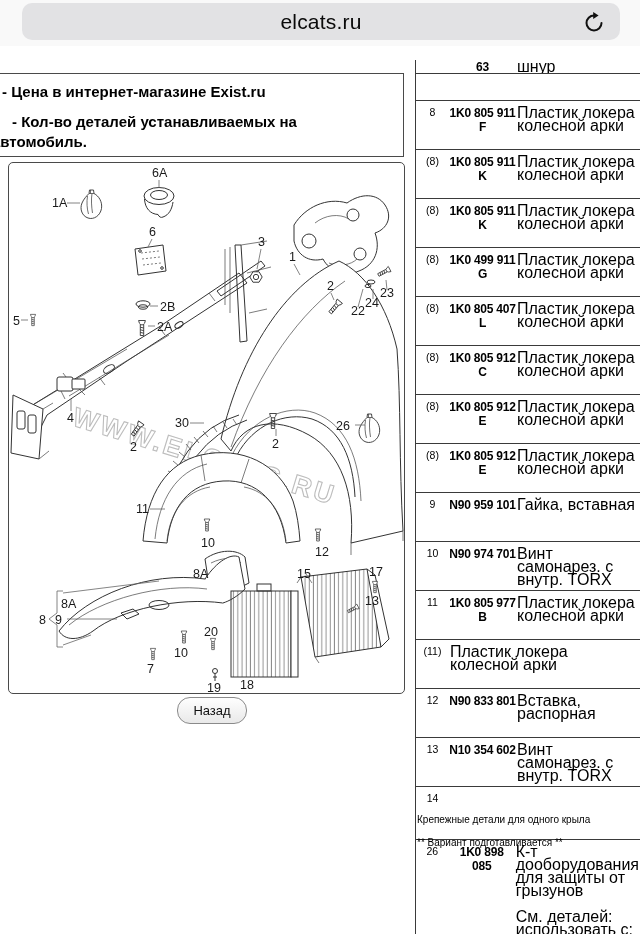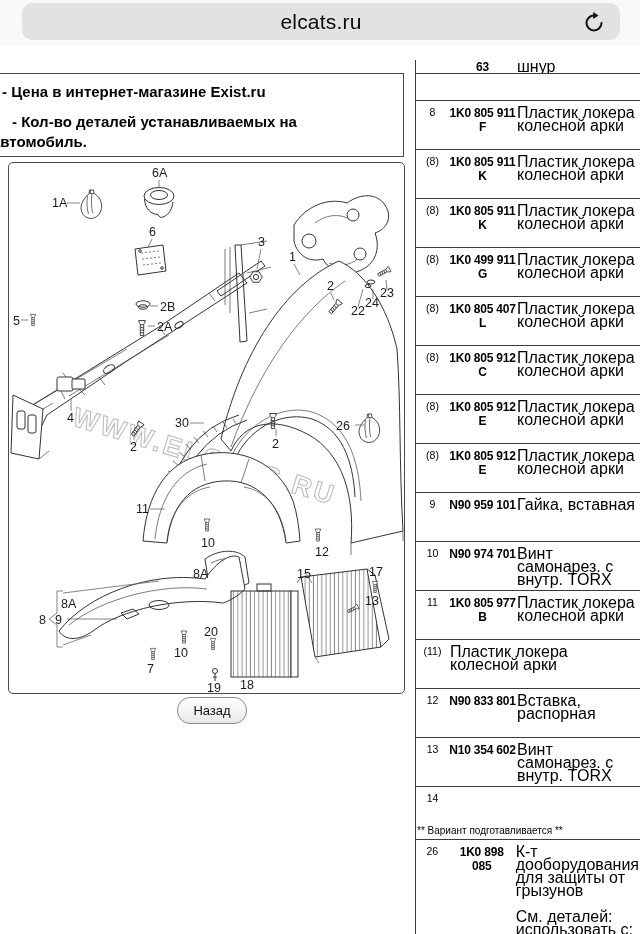--- a/index.html
+++ b/index.html
@@ -393,20 +393,21 @@
       <div class="c-code">N10 354 602</div>
       <div class="c-desc">
           <div>Винт самонарез. с внутр. TORX</div>
           <div class="d2"></div>
         </div>
     </div>
     <div class="trow h53">
       <div class="c-num">14</div>
       <div class="c-code"></div>
       <div class="c-desc">
+          <div>Крепежные детали для одного крыла</div>
           <div class="d2">** Вариант подготавливается **</div>
         </div>
     </div>
     <div class="trow tall">
       <div class="c-num">26</div>
       <div class="c-code">1K0 898 085</div>
       <div class="c-desc">
           <div>К-т дооборудования для защиты от грызунов</div>
           <div class="d2">См. деталей: использовать с:</div>
         </div>

